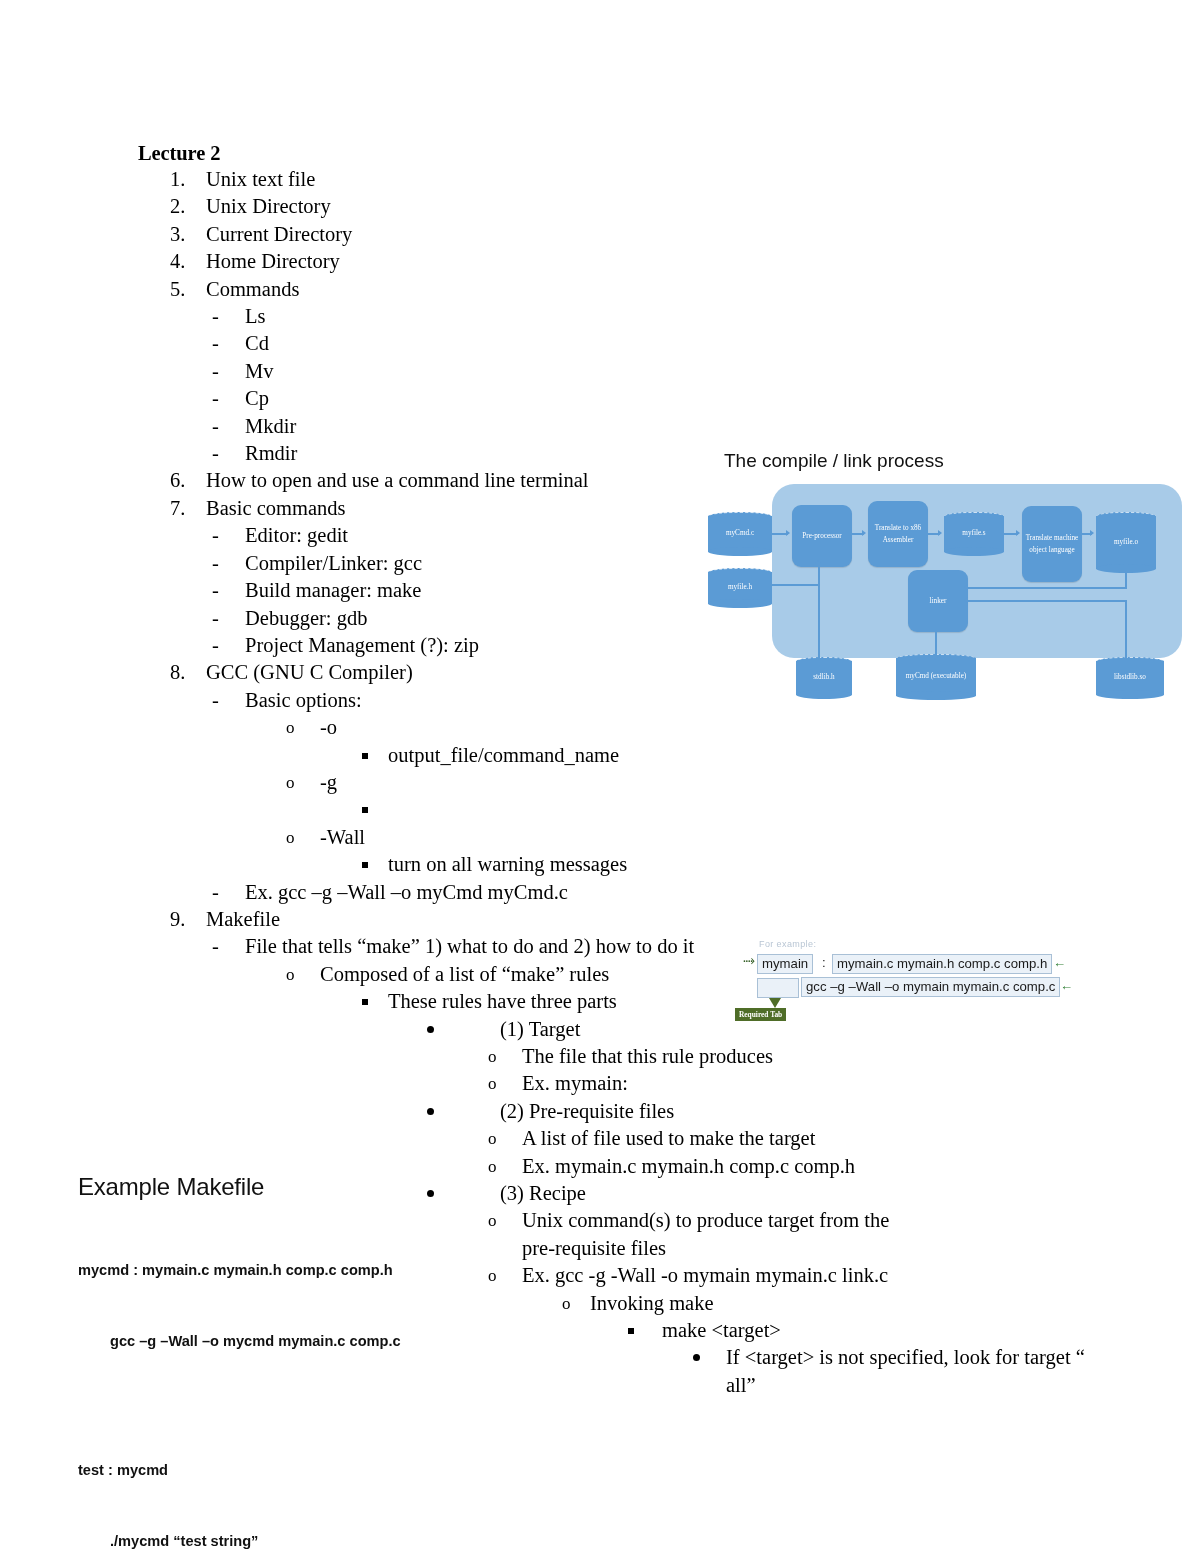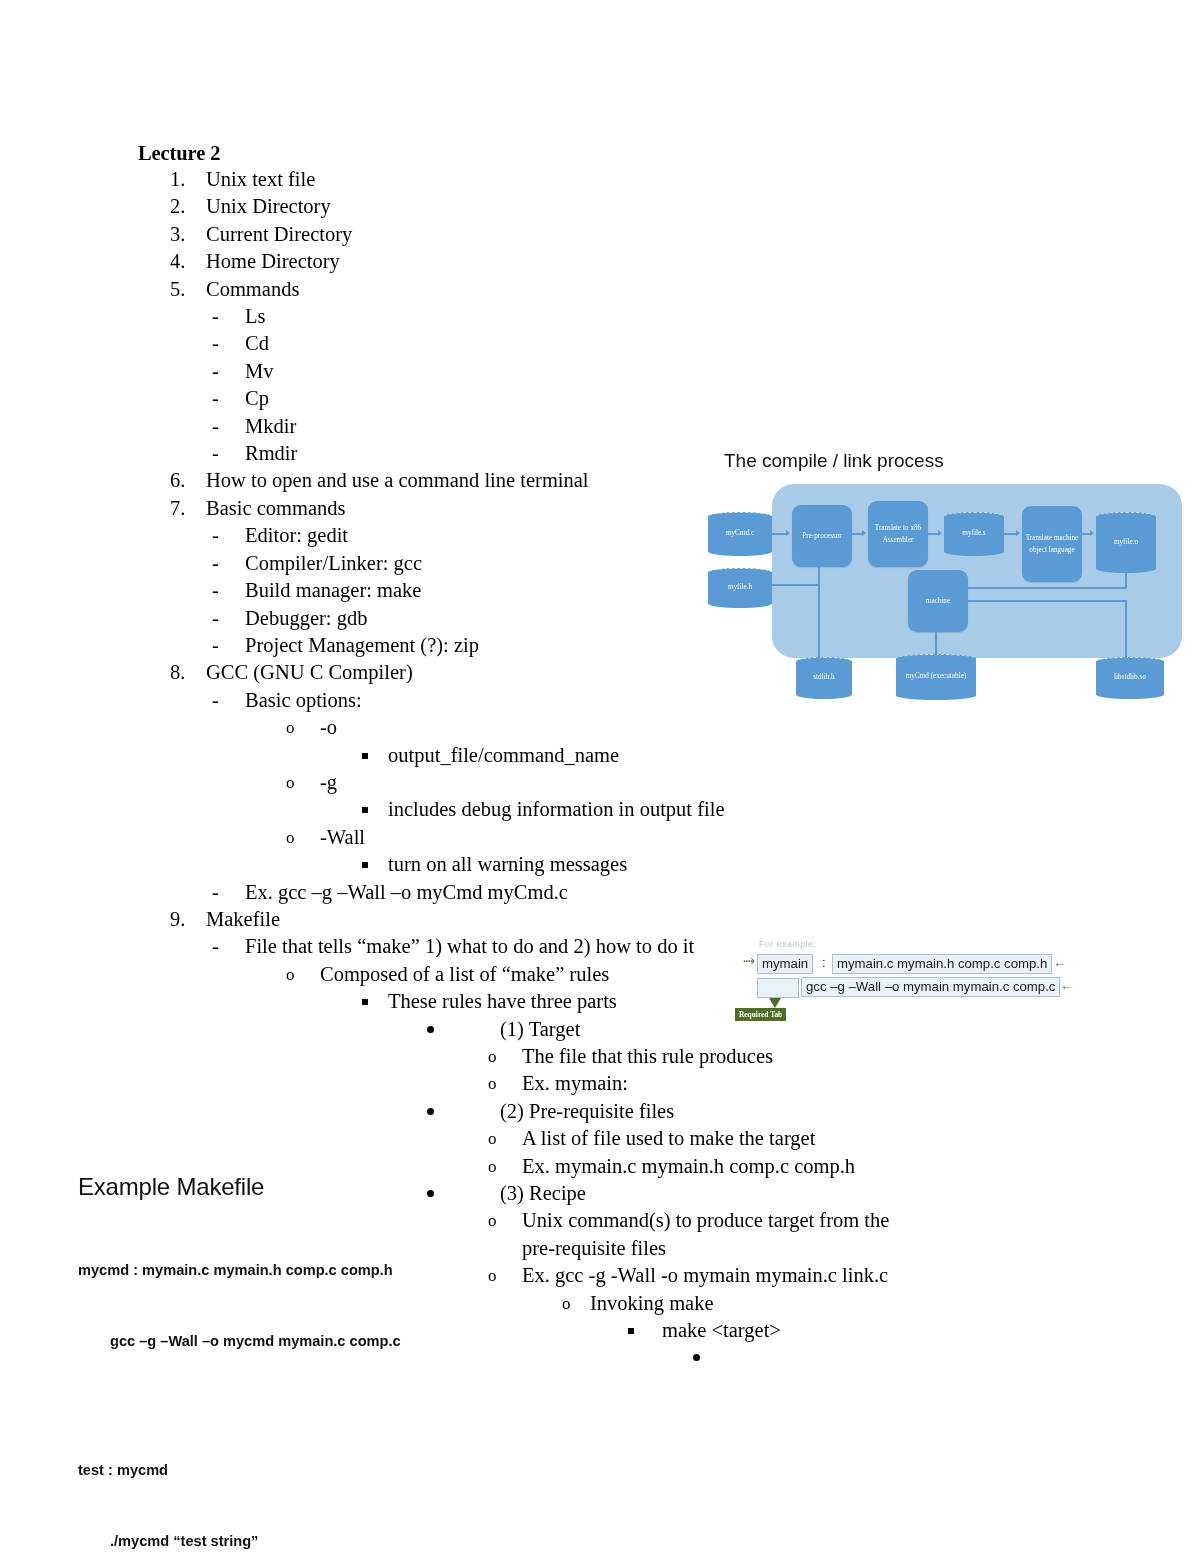--- a/index.html
+++ b/index.html
@@ -279,21 +279,20 @@
     <div class="row l4">
       <span class="mk"><i class="sq"></i></span>
       <span class="tx">output_file/command_name</span>
     </div>
     <div class="row l3">
       <span class="mk hollow">o</span>
       <span class="tx">-g</span>
     </div>
     <div class="row l4">
       <span class="mk"><i class="sq"></i></span>
-      <span class="tx">includes debug information in output file</span>
     </div>
     <div class="row l3">
       <span class="mk hollow">o</span>
       <span class="tx">-Wall</span>
     </div>
     <div class="row l4">
       <span class="mk"><i class="sq"></i></span>
       <span class="tx">turn on all warning messages</span>
     </div>
     <div class="row l2">
@@ -356,20 +355,21 @@
     <div class="row l7">
       <span class="mk hollow">o</span>
       <span class="tx">Invoking make</span>
     </div>
     <div class="row l8">
       <span class="mk"><i class="sq"></i></span>
       <span class="tx">make &lt;target&gt;</span>
     </div>
     <div class="row l8" style="padding-left:552px; padding-right:10px;">
       <span class="mk"><i class="dot"></i></span>
+      <span class="tx">If &lt;target&gt; is not specified, look for target “ all”</span>
     </div>
 
   </div>
 
   <div id="compile-diagram">
 
     <div class="dtitle">The compile / link process</div>
 
     <div class="lightpanel"></div>
 
@@ -407,21 +407,21 @@
     </div>
 
     <div class="cyl" style="left:396px; top:62px; width:60px; height:61px;">
       <div class="topE"></div>
       <div class="body"></div>
       <div class="botE"></div>
       <div class="lbl">myfile.o</div>
     </div>
 
     <div class="nodebox" style="left:208px; top:120px; width:56px; height:58px;">
-      <span>machine</span>
+      <span>linker</span>
     </div>
 
     <div class="cyl" style="left:96px; top:207px; width:56px; height:42px;">
       <div class="topE"></div>
       <div class="body"></div>
       <div class="botE"></div>
       <div class="lbl">stdlib.h</div>
     </div>
 
     <div class="cyl" style="left:196px; top:204px; width:80px; height:46px;">

